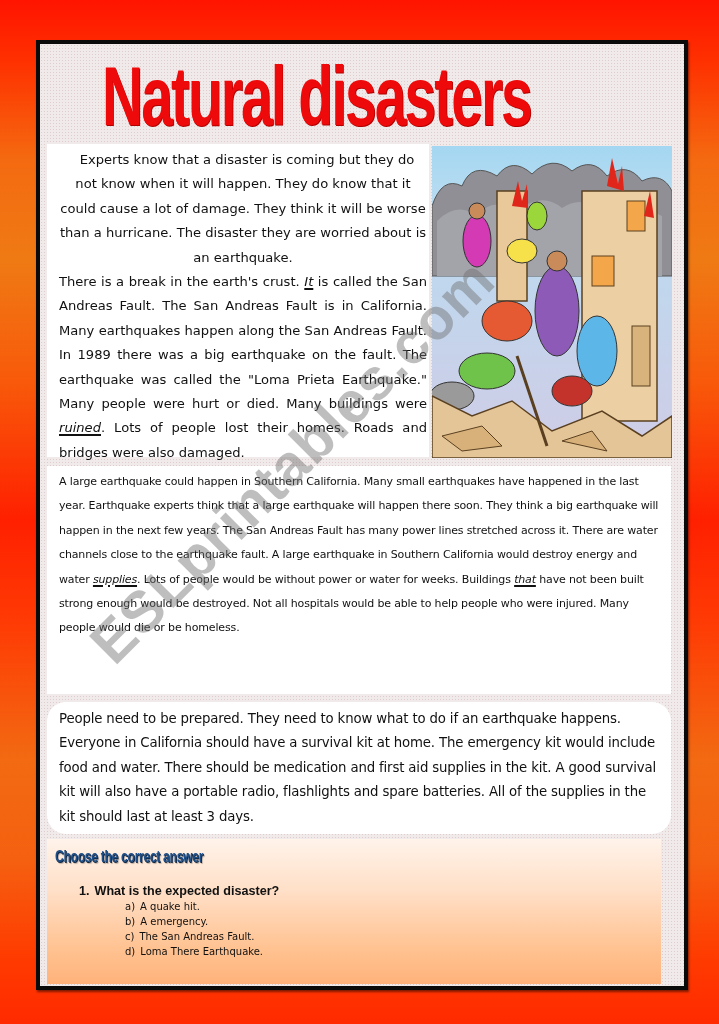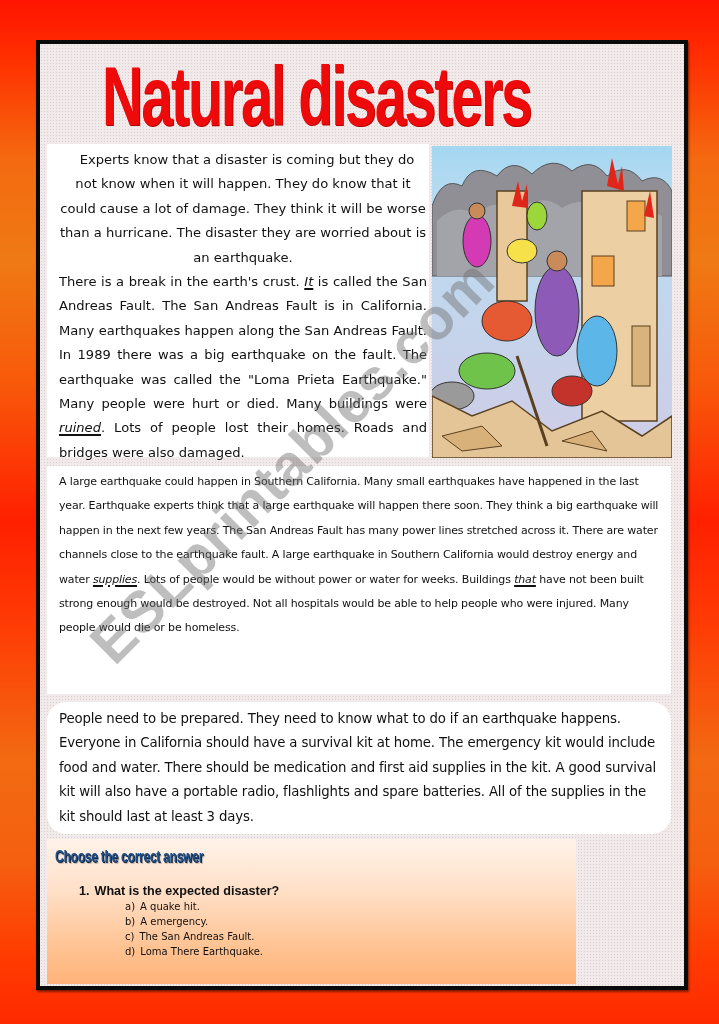--- a/index.html
+++ b/index.html
@@ -50,21 +50,21 @@
     font-size: 13.3px; line-height: 24.4px;
     padding: 5px 8px 0 12px; box-sizing: border-box; letter-spacing: -0.15px; border-radius: 19px;
   }
   u { text-decoration-thickness: 1.5px; text-underline-offset: 2px; font-style: italic; }
   .pic {
     position: absolute; left: 392px; top: 102px; width: 240px; height: 312px;
     background: linear-gradient(to bottom, #a4d7f2 0%, #b9dcf0 18%, #d0cce6 100%);
     overflow: hidden;
   }
   .quiz {
-    position: absolute; left: 7px; top: 795px; width: 529px; height: 145px;
+    position: absolute; left: 7px; top: 795px; width: 614px; height: 145px;
     background: linear-gradient(to bottom, #fff3ea 0%, #ffe0c8 35%, #ffc392 75%, #ffb27a 100%);
   }
   .quiz-heading {
     position: absolute; left: 8px; top: 8px; margin: 0;
     font-family: "Liberation Sans", sans-serif; font-weight: bold;
     font-size: 17px; color: #1f4e86; white-space: nowrap;
     transform: scaleX(0.72); transform-origin: left center; letter-spacing: -0.5px;
     text-shadow: 1px 1px 0 #0d2442, 2px 2px 1px rgba(0,0,0,0.25);
   }
   .question {

